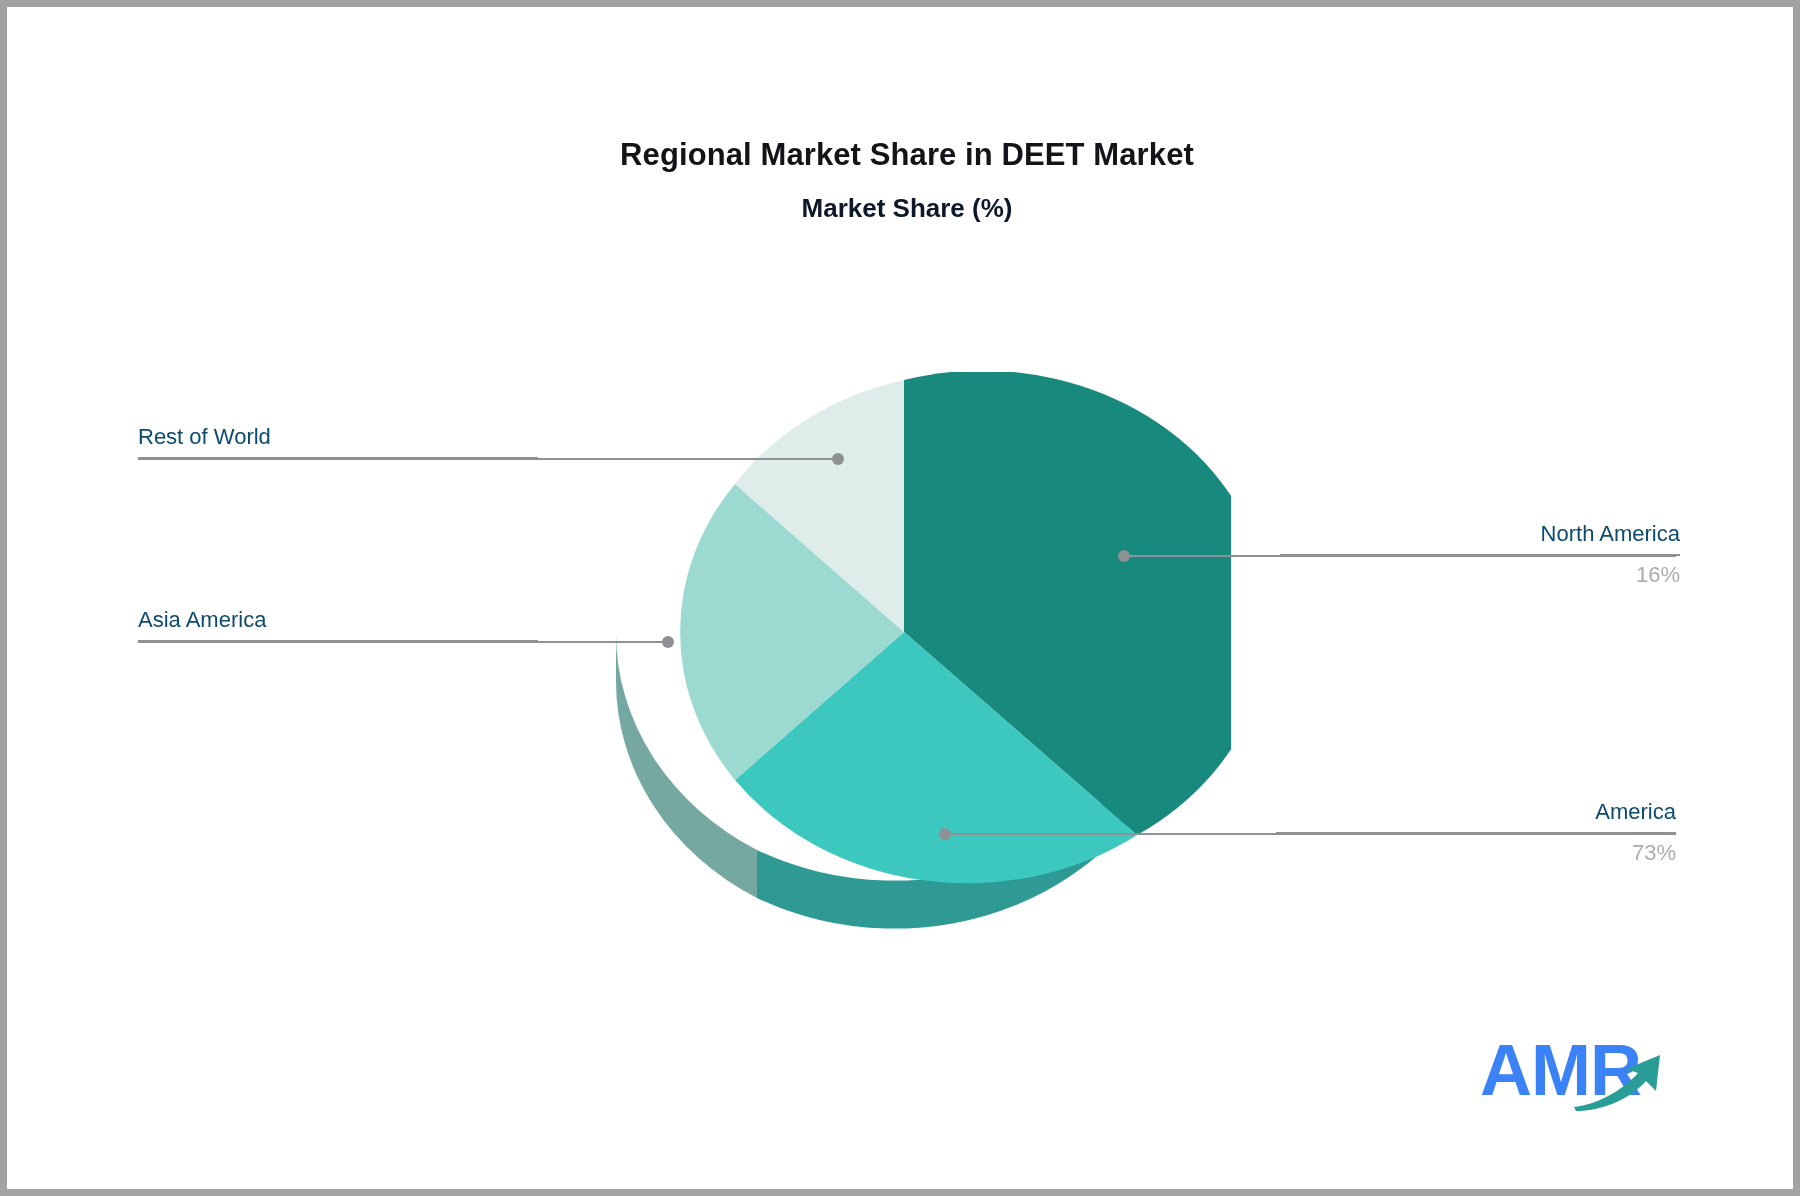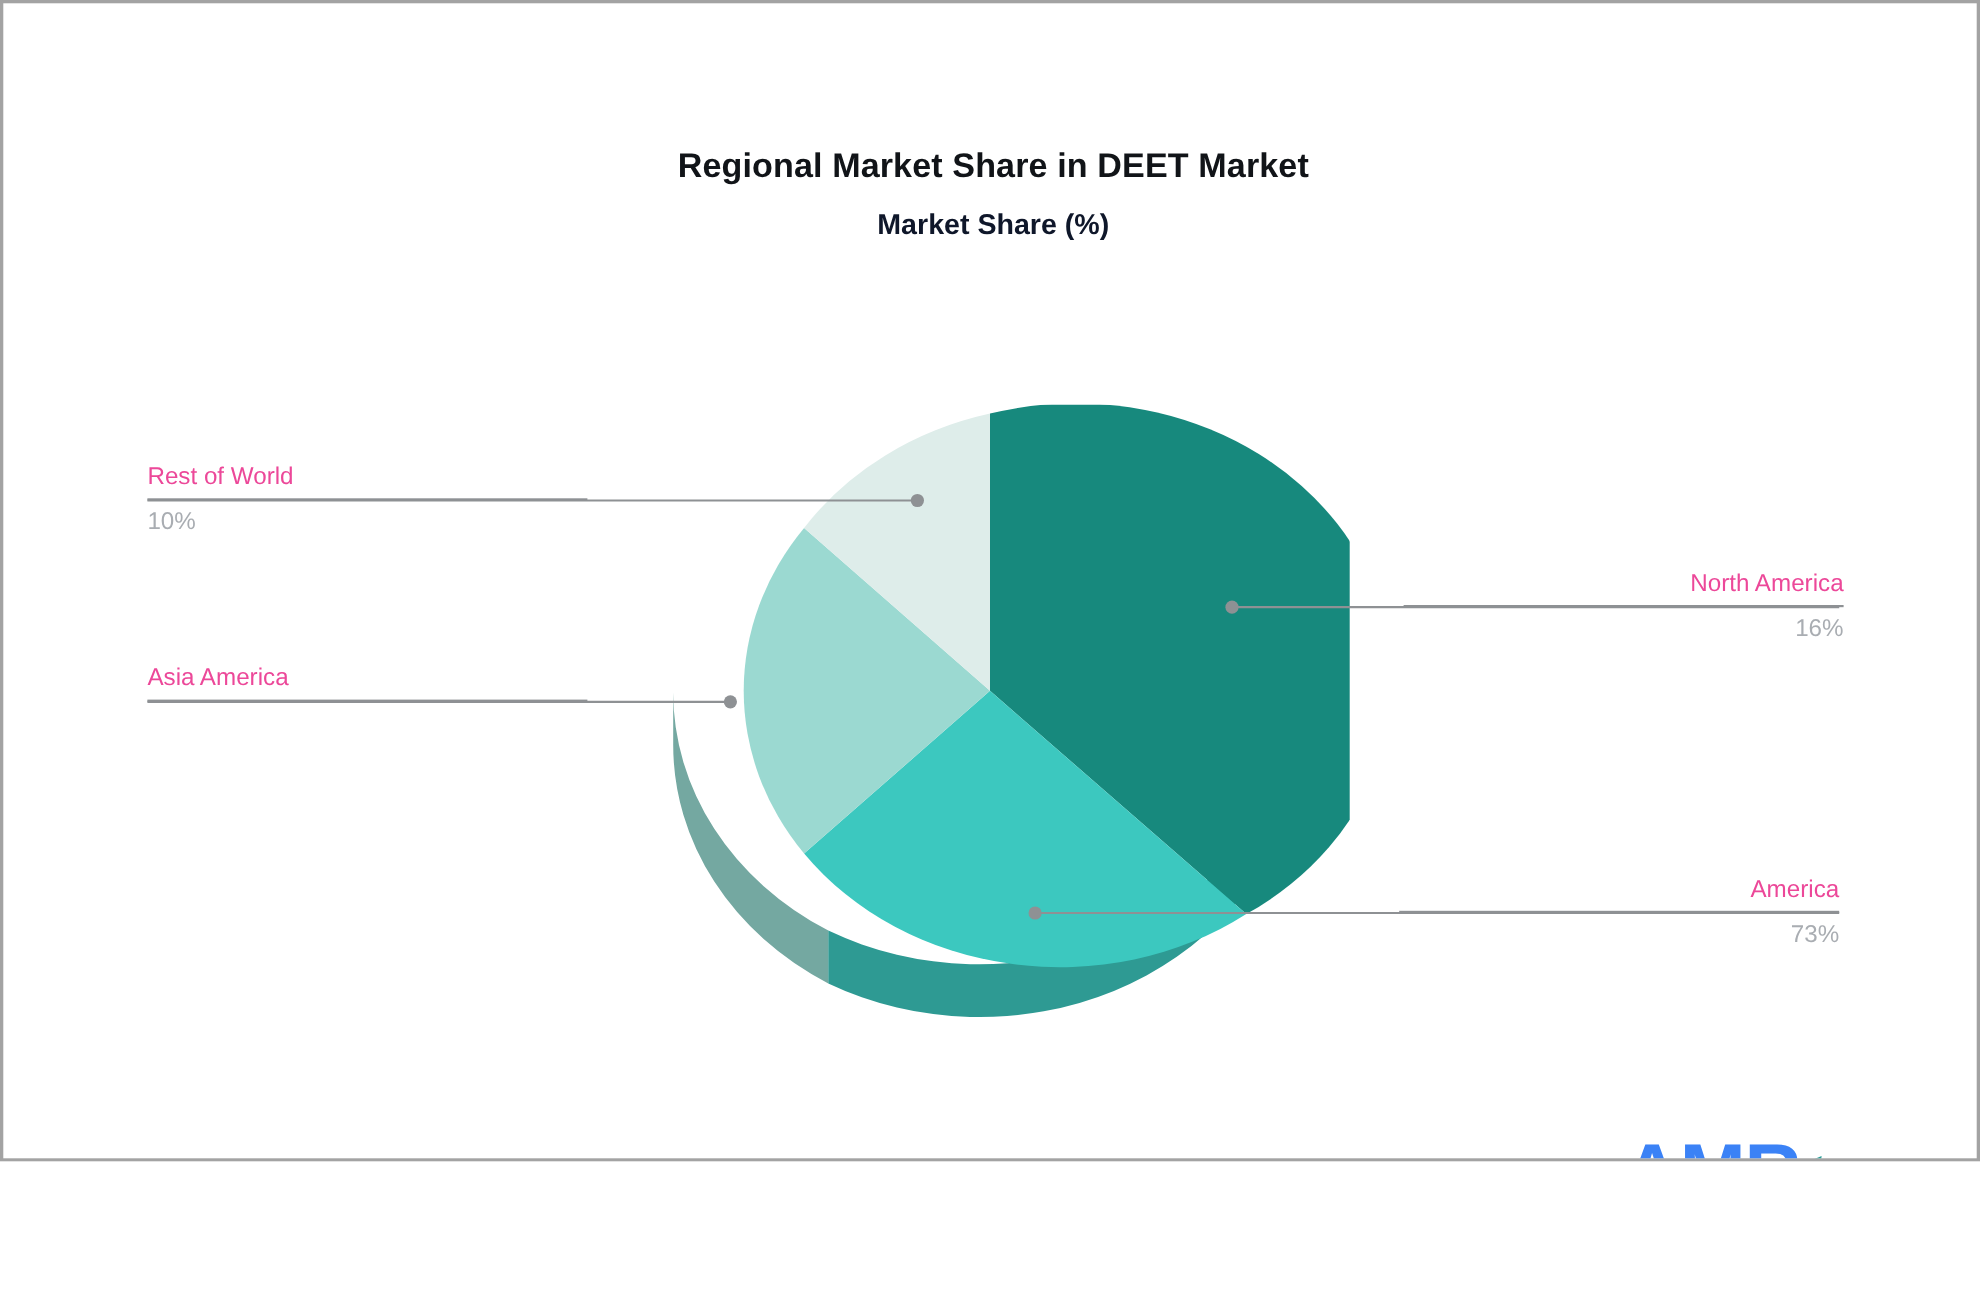--- a/index.html
+++ b/index.html
@@ -3,23 +3,23 @@
 <meta charset="utf-8">
 <style>
   html, body {
     margin: 0;
     padding: 0;
     background: #ffffff;
   }
   #canvas {
     position: relative;
     width: 1800px;
-    height: 1056px;
+    height: 1196px;
     background: #ffffff;
-    border: 3px solid #a3a3a3;
+    border: 7px solid #a3a3a3;
     box-sizing: border-box;
     overflow: hidden;
     font-family: "Liberation Sans", sans-serif;
   }
 
   
   #chart-title {
     position: absolute;
     left: 0;
     top: 130px;
@@ -51,21 +51,21 @@
   }
   #pie-svg { display: block; width: 653px; height: 583px; }
 
   
   .leader-label {
     position: absolute;
     width: 400px;
   }
   .leader-label .ll-name {
     font-size: 22px;
-    color: #ec4899;
+    color: #0c4a6e;
     white-space: nowrap;
     line-height: 30px;
   }
   .leader-label .ll-rule {
     height: 2px;
     background: #8e9194;
     margin: 5px 0 4px 0;
   }
   .leader-label .ll-value {
     font-size: 22px;
@@ -185,21 +185,20 @@
 
     <g>
       <line x1="131" y1="452" x2="831" y2="452" stroke="#8E9194" stroke-width="2"></line>
       <circle cx="831" cy="452" r="6" fill="#8E9194"></circle>
     </g>
   </svg>
 
   <div class="leader-label left" id="label-rest-of-world">
     <div class="ll-name">Rest of World</div>
     <div class="ll-rule"></div>
-    <div class="ll-value">10%</div>
   </div>
 
   <div class="leader-label left" id="label-asia-pacific">
     <div class="ll-name">Asia America</div>
     <div class="ll-rule"></div>
   </div>
 
   <div class="leader-label right" id="label-north-america">
     <div class="ll-name">North America</div>
     <div class="ll-rule"></div>

